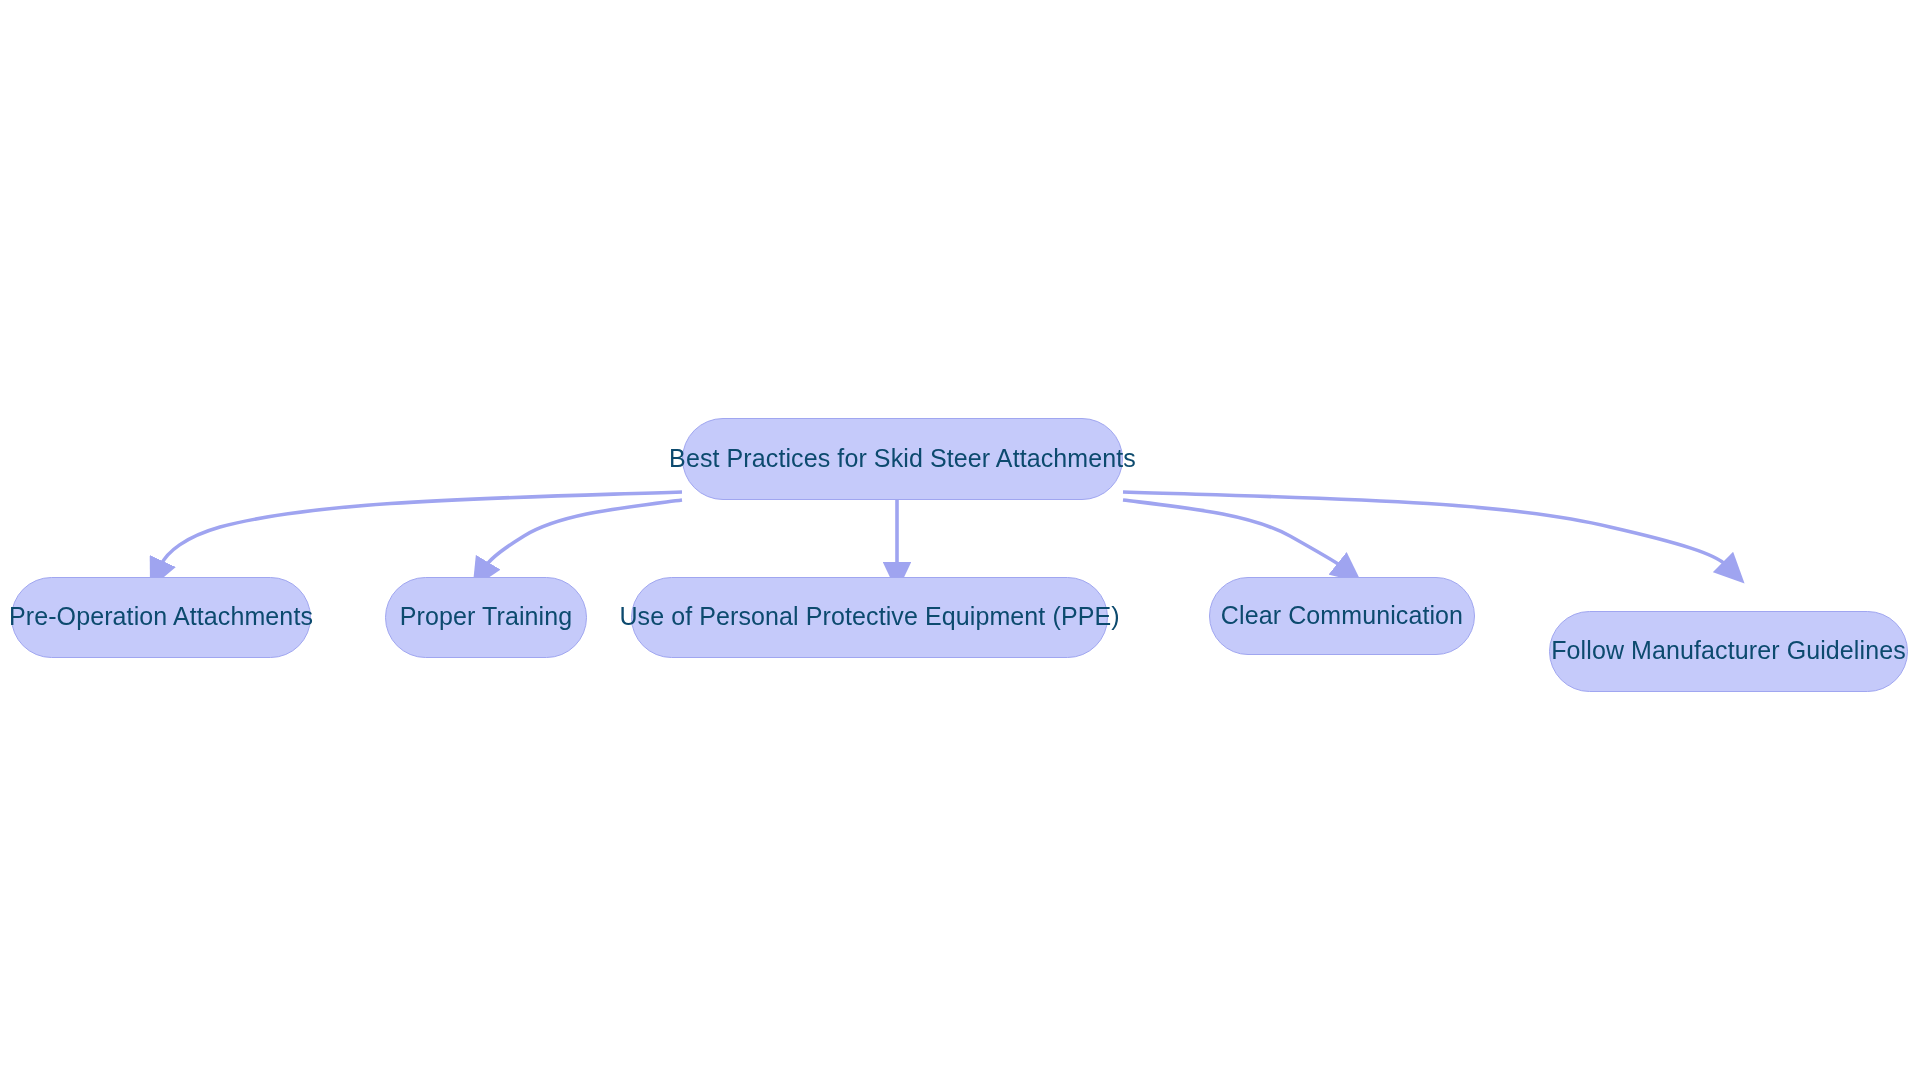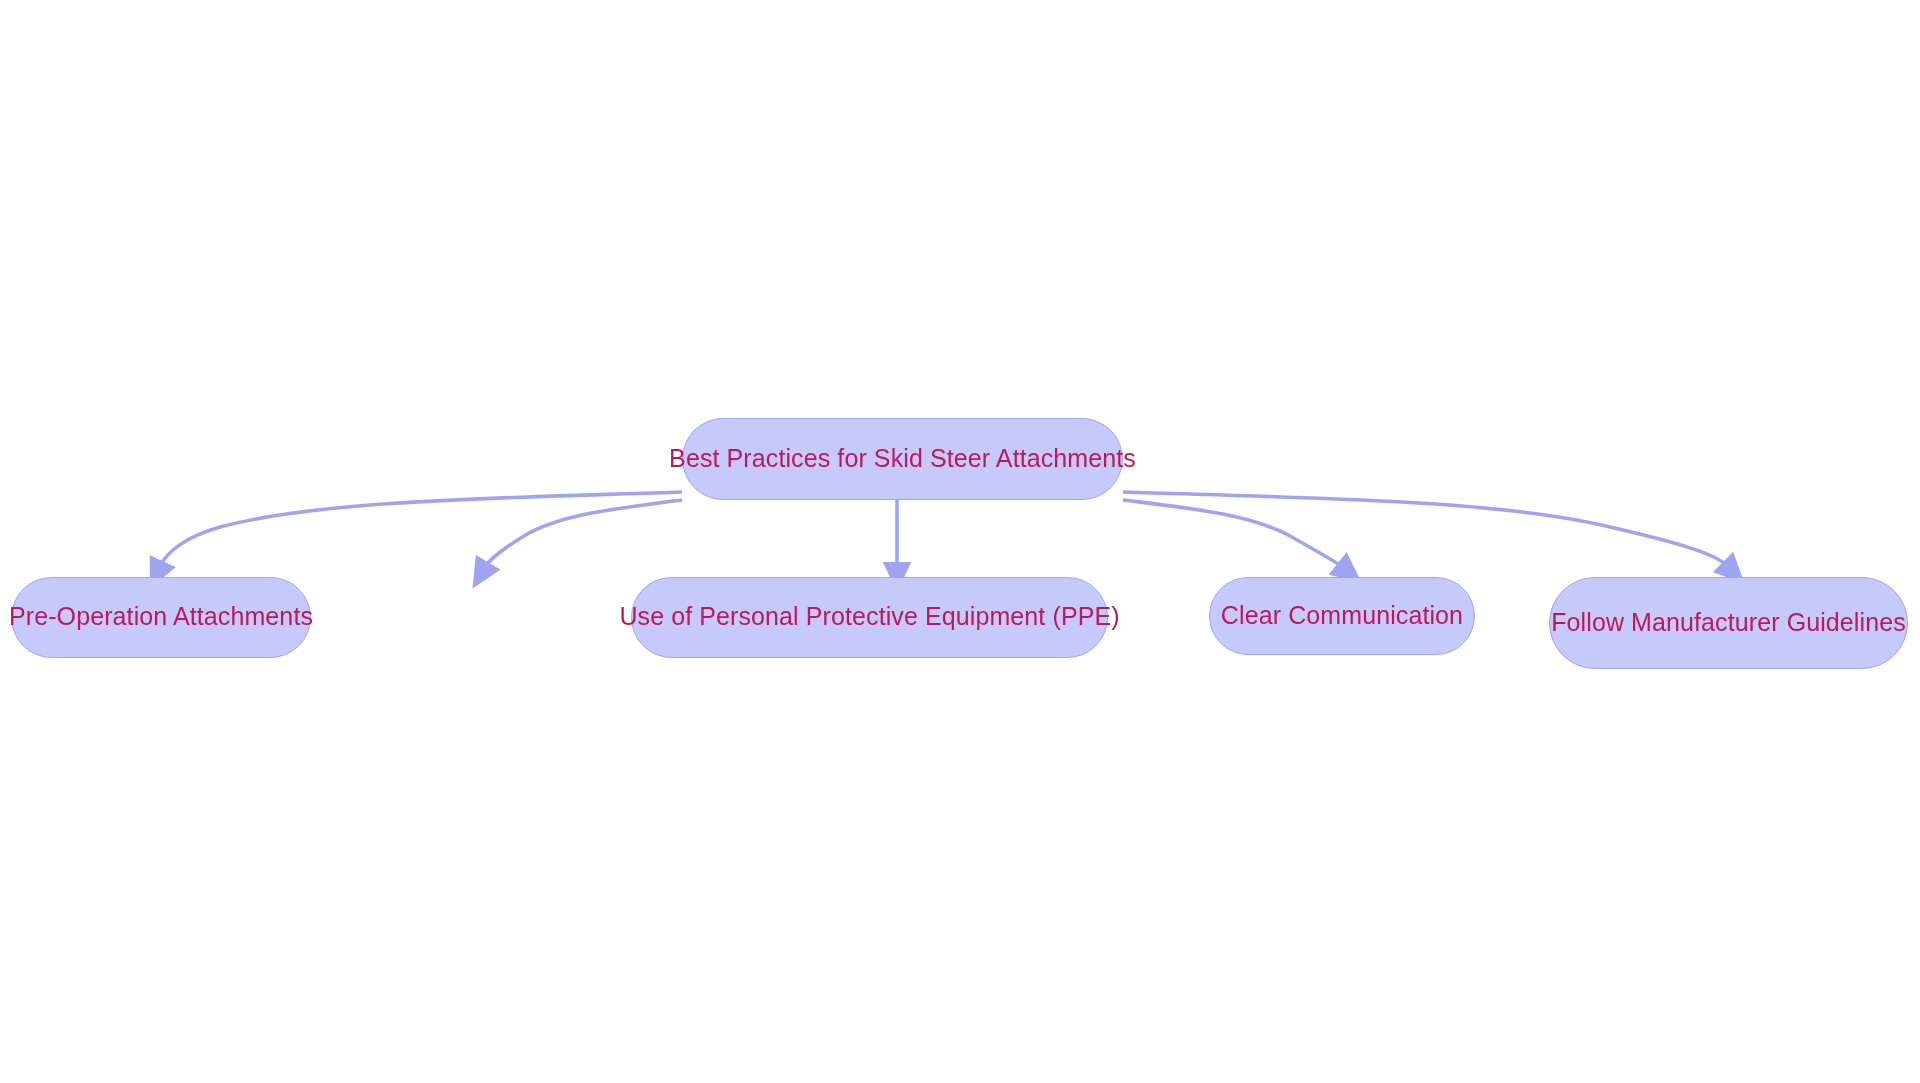--- a/index.html
+++ b/index.html
@@ -29,21 +29,21 @@
   }
   .node {
     position: absolute;
     box-sizing: border-box;
     display: flex;
     align-items: center;
     justify-content: center;
     background: #c5cafa;
     border: 1.6px solid #a0a6f0;
     border-radius: 999px;
-    color: #be185d;
+    color: #0c4a6e;
     font-size: 25px;
     font-weight: 400;
     letter-spacing: 0.1px;
     white-space: nowrap;
     line-height: 1;
   }
   .node-label {
     display: block;
     padding-bottom: 2px;
   }
@@ -72,26 +72,29 @@
   </svg>
 
   <div class="node" style="left:682px; top:418px; width:441px; height:82px;">
     <span class="node-label">Best Practices for Skid Steer Attachments</span>
   </div>
 
   <div class="node" style="left:11px; top:577px; width:300px; height:81px;">
     <span class="node-label">Pre-Operation Attachments</span>
   </div>
 
+  <div class="node" style="left:385px; top:577px; width:202px; height:81px;">
+    <span class="node-label">Proper Training</span>
+  </div>
 
   <div class="node" style="left:631px; top:577px; width:477px; height:81px;">
     <span class="node-label">Use of Personal Protective Equipment (PPE)</span>
   </div>
 
   <div class="node" style="left:1209px; top:577px; width:266px; height:78px;">
     <span class="node-label">Clear Communication</span>
   </div>
 
-  <div class="node" style="left:1549px; top:577px; width:359px; height:92px;">
+  <div class="node" style="left:1549px; top:611px; width:359px; height:81px;">
     <span class="node-label">Follow Manufacturer Guidelines</span>
   </div>
 
 </div>
 
 </body></html>

